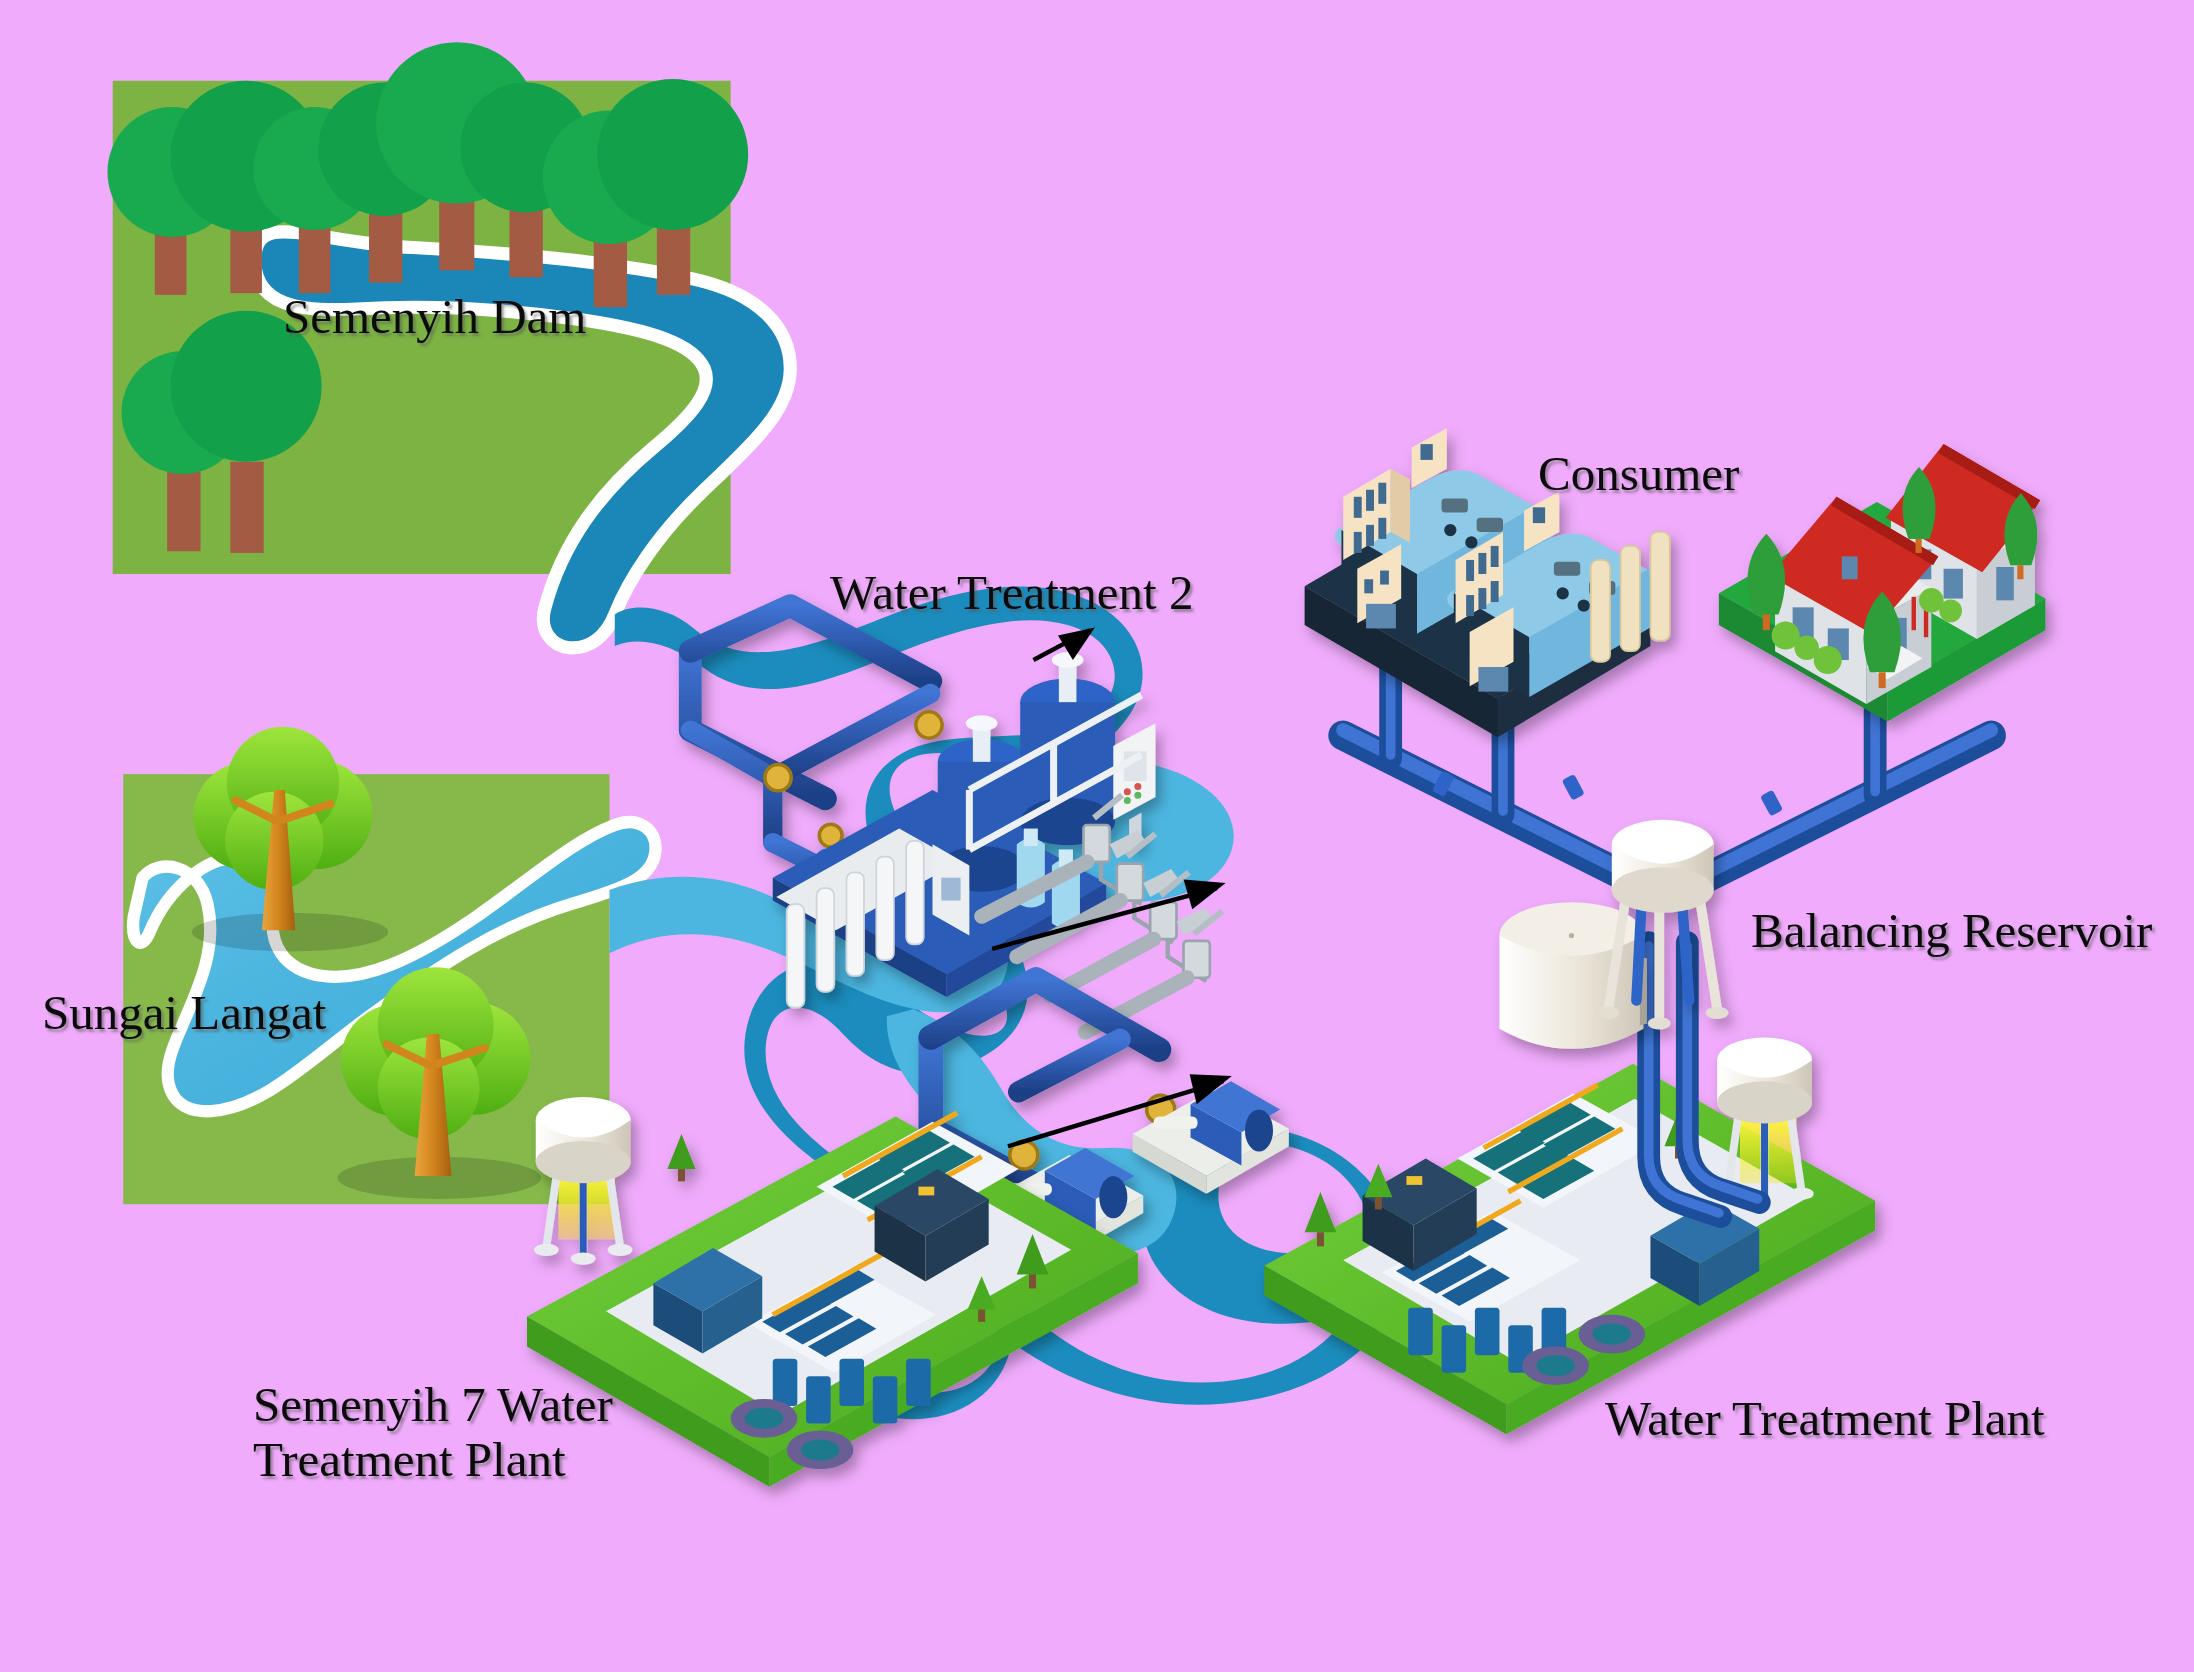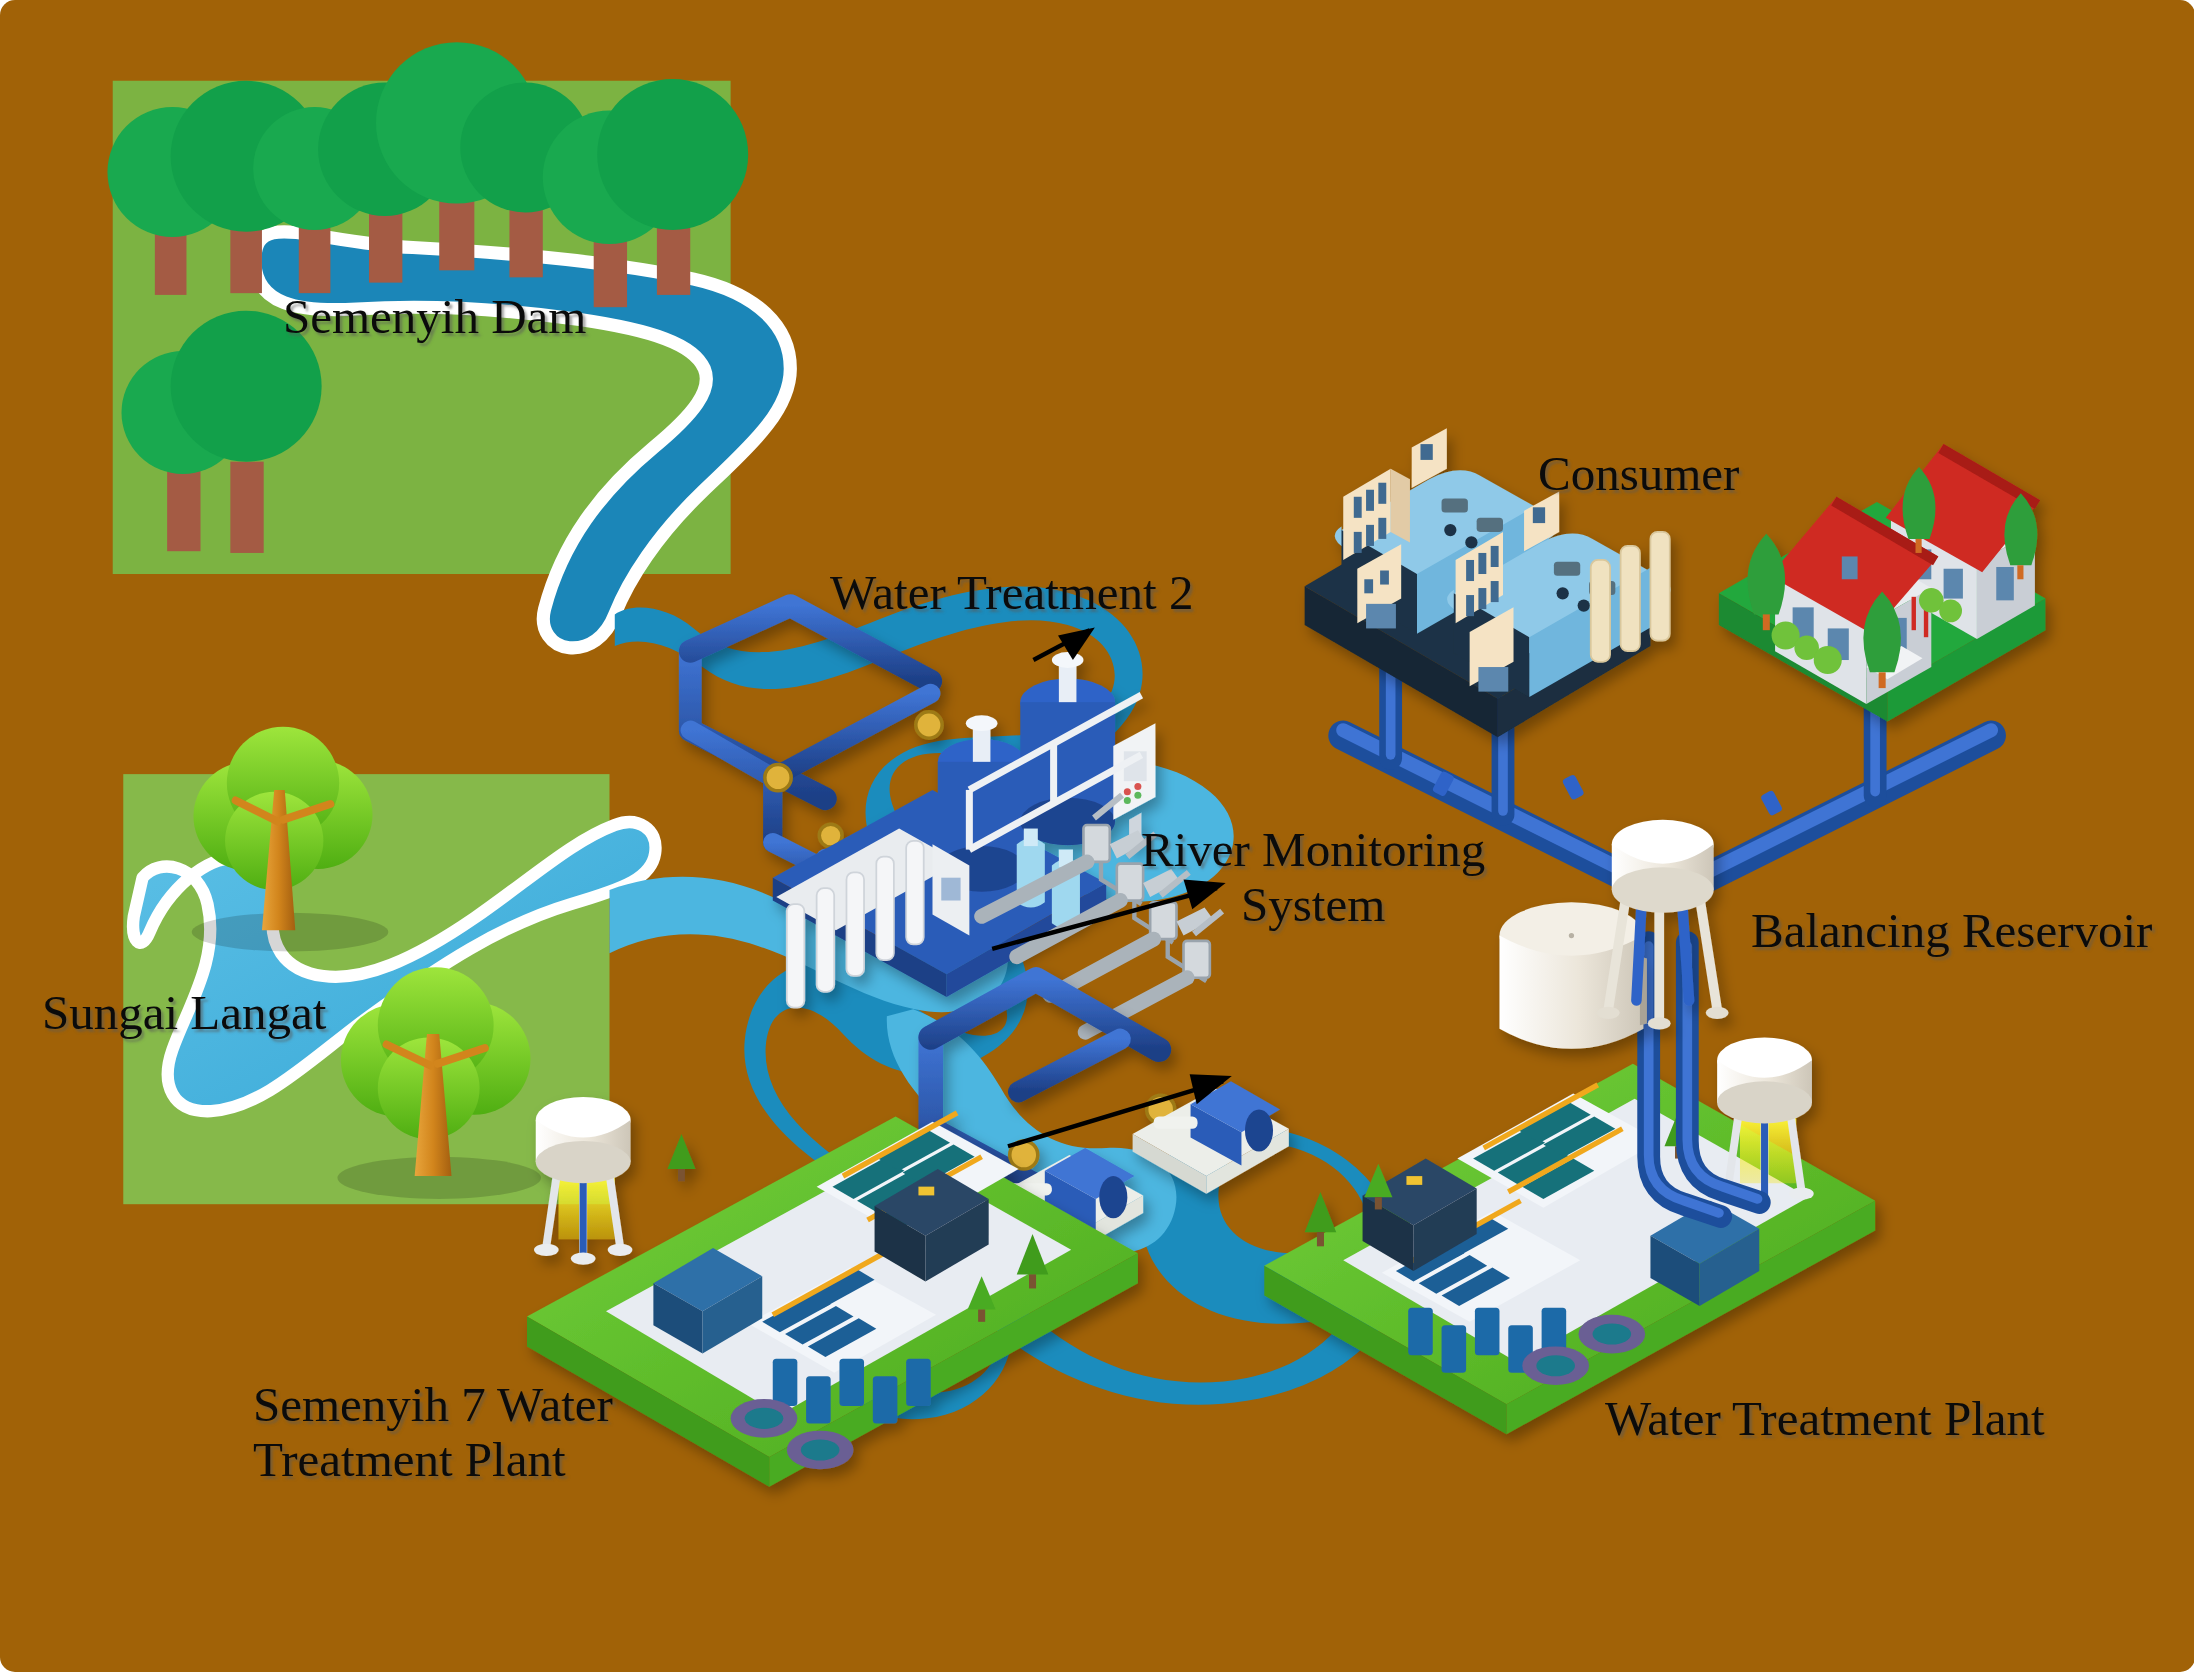--- a/index.html
+++ b/index.html
@@ -1,18 +1,18 @@
 <!DOCTYPE html>
 <html style="font-size:14px"><head>
 <meta charset="utf-8">
 <style>
   html,body{margin:0;padding:0;background:#ffffff;}
   body{width:2195px;height:1672px;overflow:hidden;
        font-family:"Liberation Serif","DejaVu Serif",serif;}
-  #stage{position:relative;width:2195px;height:1672px;background:#a16207;border-radius:15px;}
+  #stage{position:relative;width:2195px;height:1672px;background:#f0abfc;}
   svg.layer{position:absolute;left:0;top:0;width:2195px;height:1672px;}
   .lbl{position:absolute;color:#0b0b0b;font-family:"Liberation Serif","DejaVu Serif",serif;
        text-shadow:2.6px 2.6px 2.6px rgba(90,90,90,.55);white-space:pre-line;line-height:1.12;}
 </style>
 </head>
 <body>
 
 <div id="stage">
 
 <svg class="layer" viewBox="0 0 2500 1905">
@@ -712,22 +712,20 @@
     <path d="M1403 1226 L1355 1224 L1363 1258 Z"></path>
   </g>
 </svg>
 
 <div class="lbl" style="left:283px;top:290px;font-size:49px;">Semenyih Dam</div>
 
 <div class="lbl" style="left:42px;top:970px;font-size:49px;margin-top:16px;">Sungai Langat</div>
 
 <div class="lbl" style="left:830px;top:566px;font-size:49px;text-align:center;">Water Treatment 2</div>
 
-<div class="lbl" style="left:1141px;top:823px;font-size:49px;text-align:center;">River Monitoring
-System</div>
 
 
 <div class="lbl" style="left:1538px;top:447px;font-size:49px;">Consumer</div>
 
 <div class="lbl" style="left:1731px;top:904px;font-size:49px;margin-left:20px;">Balancing Reservoir</div>
 
 <div class="lbl" style="left:253px;top:1378px;font-size:49px;">Semenyih 7 Water
 Treatment Plant</div>
 
 <div class="lbl" style="left:1605px;top:1392px;font-size:49px;">Water Treatment Plant</div>

